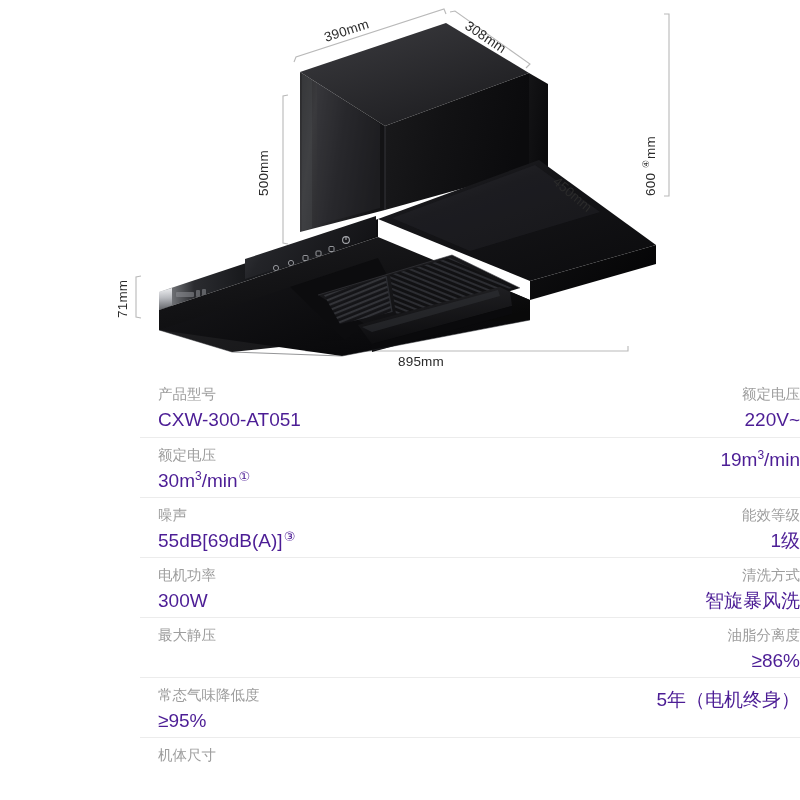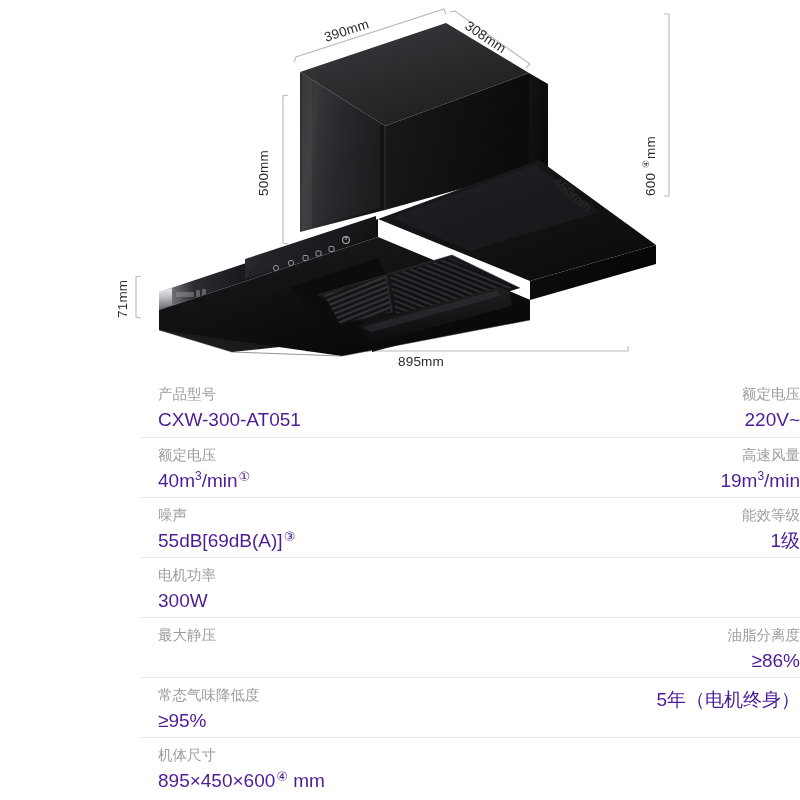--- a/index.html
+++ b/index.html
@@ -324,25 +324,24 @@
       <div class="spec-cell col-right">
         <div class="spec-label">额定电压</div>
         <div class="spec-value">220V~</div>
       </div>
     </div>
 
     <div class="spec-row">
       <div class="spec-cell col-left">
         <div class="spec-label">额定电压</div>
         <div class="spec-value">
-          <span>40m</span><span class="supnum">3</span><span>/min</span><span class="circnum">①</span>
+          <span>30m</span><span class="supnum">3</span><span>/min</span><span class="circnum">①</span>
         </div>
       </div>
       <div class="spec-cell col-right">
-        <div class="spec-label">高速风量</div>
         <div class="spec-value">
           <span>19m</span><span class="supnum">3</span><span>/min</span>
         </div>
       </div>
     </div>
 
     <div class="spec-row">
       <div class="spec-cell col-left">
         <div class="spec-label">噪声</div>
         <div class="spec-value">
@@ -353,20 +352,24 @@
         <div class="spec-label">能效等级</div>
         <div class="spec-value">1级</div>
       </div>
     </div>
 
     <div class="spec-row">
       <div class="spec-cell col-left">
         <div class="spec-label">电机功率</div>
         <div class="spec-value">300W</div>
       </div>
+      <div class="spec-cell col-right">
+        <div class="spec-label">清洗方式</div>
+        <div class="spec-value">智旋暴风洗</div>
+      </div>
     </div>
 
     <div class="spec-row">
       <div class="spec-cell col-left">
         <div class="spec-label">最大静压</div>
       </div>
       <div class="spec-cell col-right">
         <div class="spec-label">油脂分离度</div>
         <div class="spec-value">≥86%</div>
       </div>
@@ -378,23 +381,20 @@
         <div class="spec-value">≥95%</div>
       </div>
       <div class="spec-cell col-right">
         <div class="spec-value">5年（电机终身）</div>
       </div>
     </div>
 
     <div class="spec-row">
       <div class="spec-cell col-left">
         <div class="spec-label">机体尺寸</div>
-        <div class="spec-value">
-          <span>895×450×600</span><span class="circnum">④</span><span> mm</span>
-        </div>
       </div>
       <div class="spec-cell col-right">
         <div class="spec-label"></div>
         <div class="spec-value"></div>
       </div>
     </div>
 
   </div>
 </div>
 

